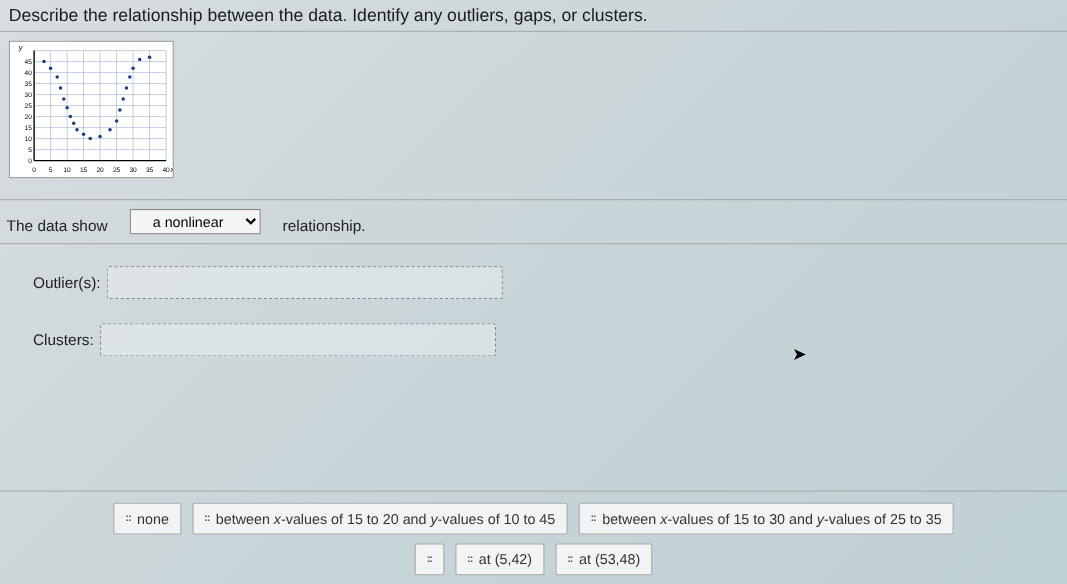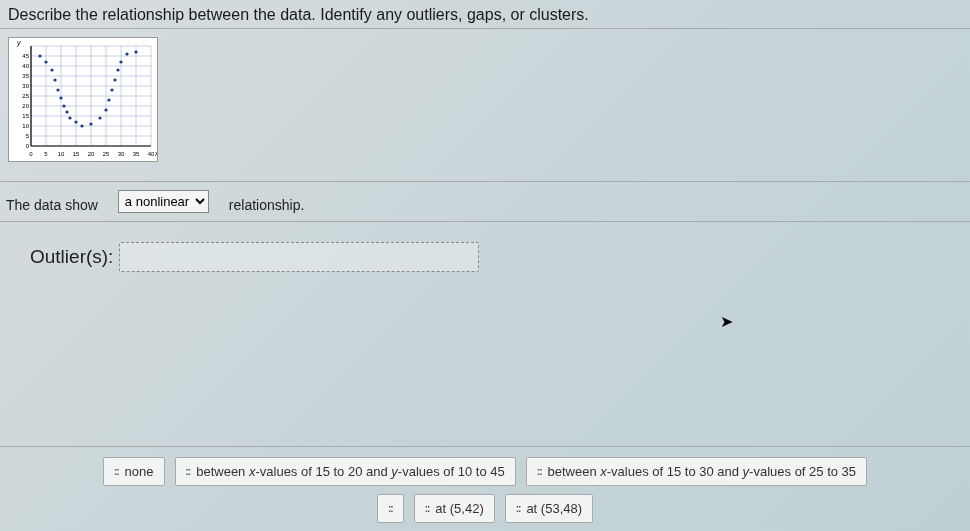--- a/index.html
+++ b/index.html
@@ -32,34 +32,34 @@
     color: #222;
     display: flex;
     align-items: flex-end;
     gap: 20px;
     border-top: 1px solid #aaa;
     border-bottom: 1px solid #aaa;
     margin-top: 8px;
   }
   .select-box {
     font-size: 13px;
-    padding: 2px 2px;
+    padding: 2px 16px;
     border: 1px solid #888;
     background: #f5f5f5;
   }
   .drop-section {
     padding: 20px 30px 10px;
   }
   .drop-row {
     display: flex;
     align-items: center;
     margin-bottom: 22px;
   }
   .drop-label {
-    font-size: 19px;
+    font-size: 14px;
     color: #222;
     margin-right: 6px;
   }
   .drop-target {
     border: 1px dashed #888;
     background: rgba(255,255,255,0.3);
     height: 30px;
     border-radius: 2px;
   }
   .drop-target.wide { width: 360px; }
@@ -205,20 +205,24 @@
     <option>a nonlinear</option>
   </select>
   <span>relationship.</span>
 </div>
 
 <div class="drop-section">
   <div class="drop-row">
     <span class="drop-label">Outlier(s):</span>
     <div class="drop-target wide"></div>
   </div>
+  <div class="drop-row">
+    <span class="drop-label">Clusters:</span>
+    <div class="drop-target wide"></div>
+  </div>
 </div>
 
 <div class="tiles-section">
   <div class="tile-row">
     <div class="tile">
         <span class="grip">::</span>
         <span>none</span>
       </div>
     <div class="tile">
         <span class="grip">::</span>

